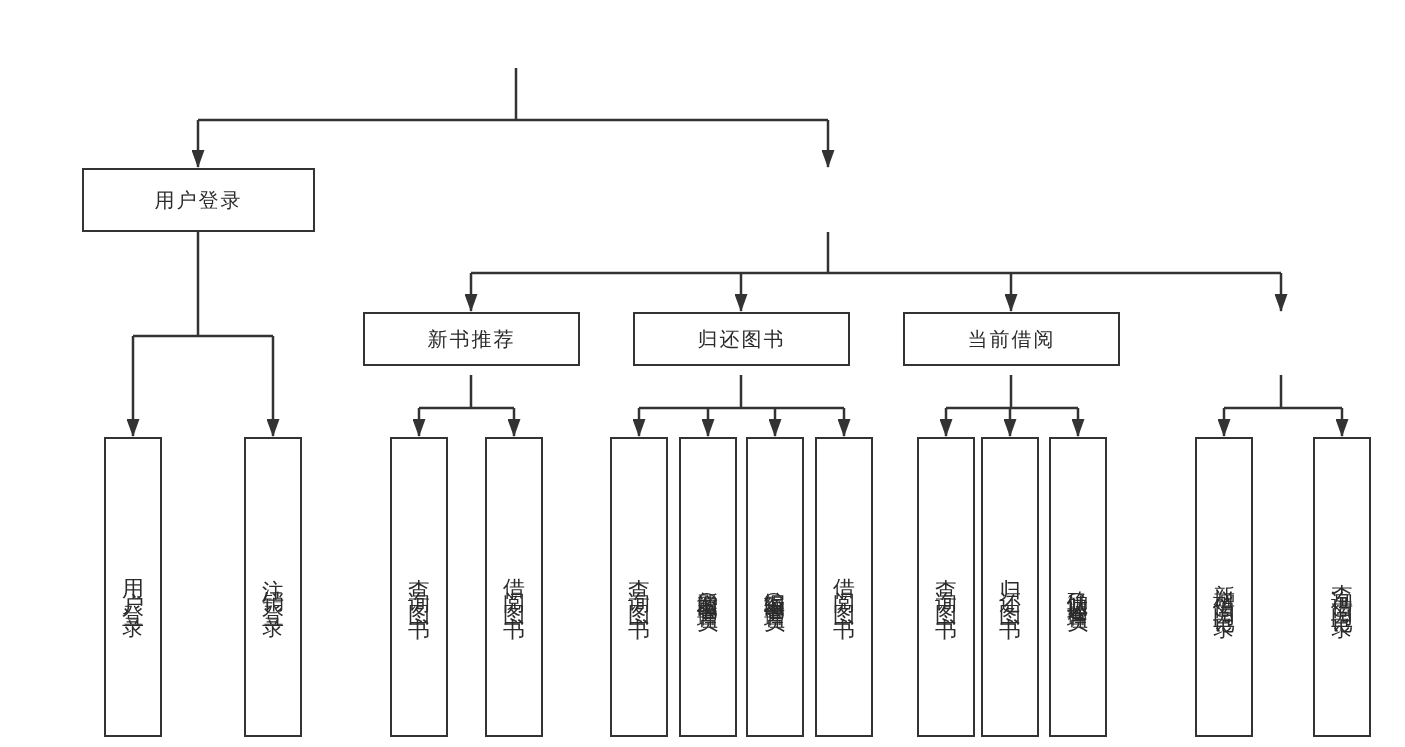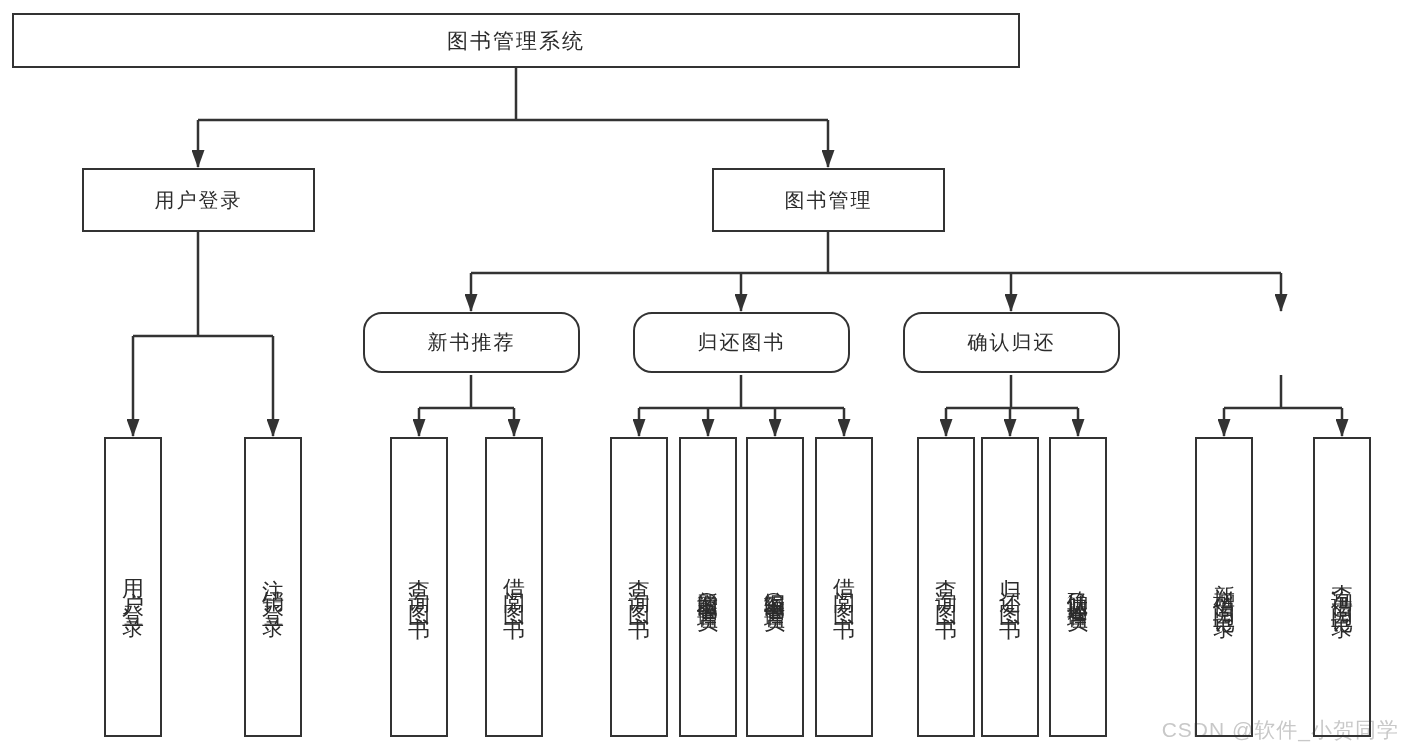--- a/index.html
+++ b/index.html
@@ -34,21 +34,21 @@
   .hnode span {
     font-size: 20px;
     letter-spacing: 2px;
     white-space: nowrap;
   }
   .root-node {
     left: 12px; top: 13px; width: 1008px; height: 55px;
   }
   .root-node span { font-size: 21px; }
   .l2-node { top: 168px; width: 233px; height: 64px; }
-  .l3-node { top: 312px; width: 217px; height: 61px; border-radius: 19px; }
+  .l3-node { top: 312px; width: 217px; height: 54px; }
   .leaf {
     top: 437px;
     width: 58px;
     height: 300px;
   }
   .leaf span {
     writing-mode: vertical-rl;
     text-orientation: mixed;
     font-size: 22px;
     line-height: 1;
@@ -65,21 +65,20 @@
     color: #c8c8c8;
     z-index: 1;
     white-space: nowrap;
   }
 </style>
 </head>
 <body>
 
 <div class="canvas">
 
-  <div class="watermark">CSDN @软件_小贺同学</div>
 
   <svg class="connectors" width="1405" height="747" viewBox="0 0 1405 747">
     <defs>
       <marker id="ah" viewBox="0 0 18 13" refX="17" refY="6.5" markerWidth="18" markerHeight="13" markerUnits="userSpaceOnUse" orient="auto">
         <path d="M0,0 L18,6.5 L0,13 Z" fill="#333333"></path>
       </marker>
     </defs>
     <g stroke="#333333" stroke-width="2.5" fill="none">
 
       <path d="M516,68 V120 M198,120 H828
@@ -105,39 +104,33 @@
       <line x1="775" y1="408" x2="775" y2="436" marker-end="url(#ah)"></line>
       <line x1="844" y1="408" x2="844" y2="436" marker-end="url(#ah)"></line>
       <line x1="946" y1="408" x2="946" y2="436" marker-end="url(#ah)"></line>
       <line x1="1010" y1="408" x2="1010" y2="436" marker-end="url(#ah)"></line>
       <line x1="1078" y1="408" x2="1078" y2="436" marker-end="url(#ah)"></line>
       <line x1="1224" y1="408" x2="1224" y2="436" marker-end="url(#ah)"></line>
       <line x1="1342" y1="408" x2="1342" y2="436" marker-end="url(#ah)"></line>
     </g>
   </svg>
 
-  <div class="node hnode root-node">
-    <span>图书管理系统</span>
-  </div>
 
   <div class="node hnode l2-node" style="left:82px">
     <span>用户登录</span>
-  </div>
-  <div class="node hnode l2-node" style="left:712px">
-    <span>图书管理</span>
   </div>
 
   <div class="node hnode l3-node" style="left:363px">
     <span>新书推荐</span>
   </div>
   <div class="node hnode l3-node" style="left:633px">
     <span>归还图书</span>
   </div>
   <div class="node hnode l3-node" style="left:903px">
-    <span>确认归还</span>
+    <span>当前借阅</span>
   </div>
 
   <div class="node leaf" style="left:104px">
     <span>用户登录</span>
   </div>
   <div class="node leaf" style="left:244px">
     <span>注销登录</span>
   </div>
 
   <div class="node leaf" style="left:390px">

